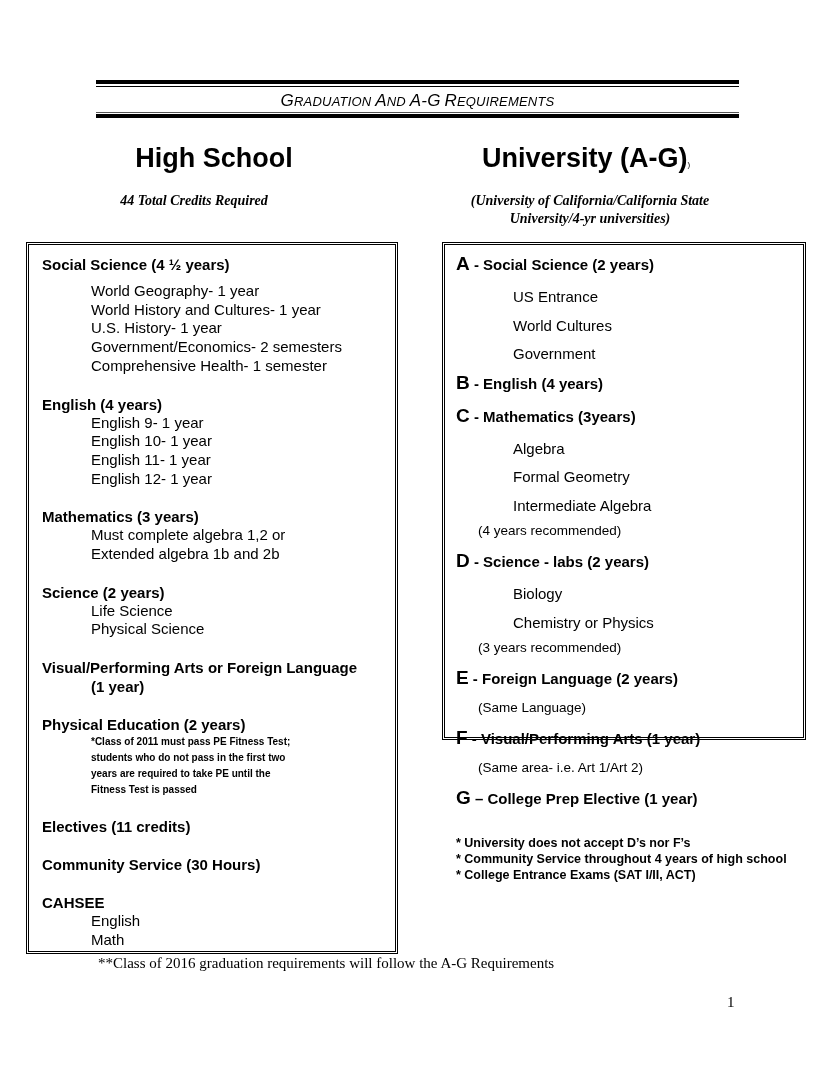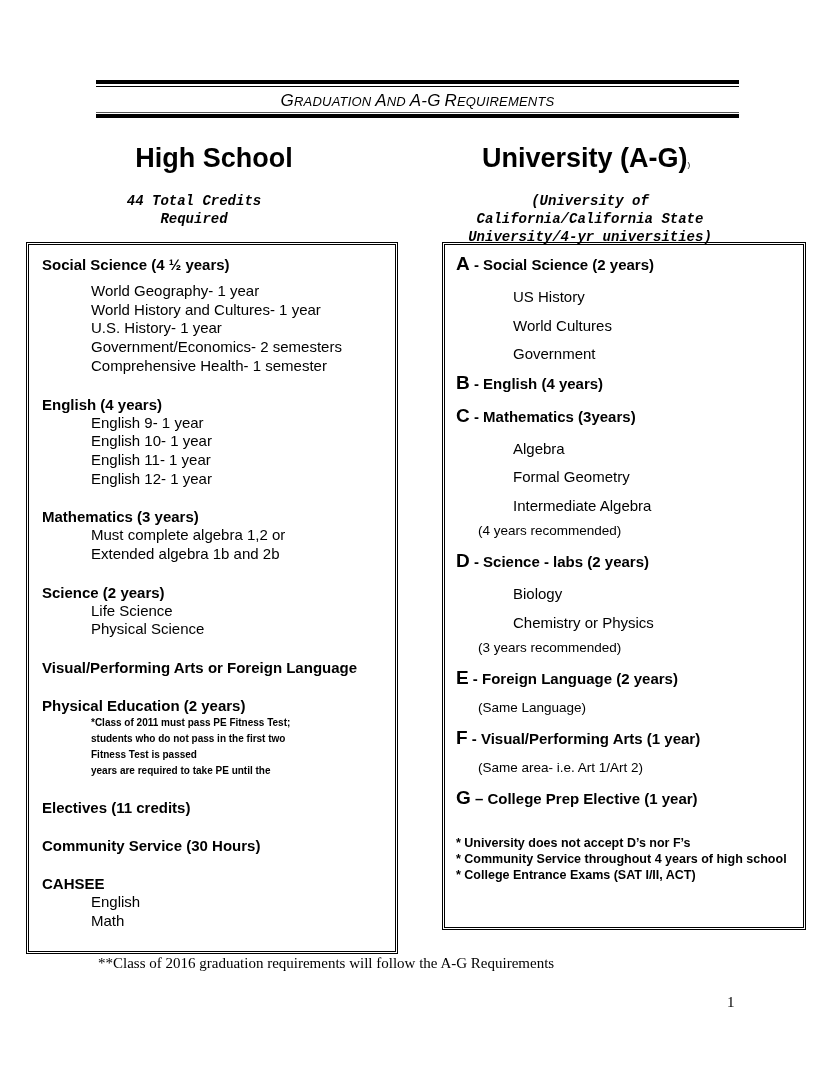--- a/index.html
+++ b/index.html
@@ -7,27 +7,27 @@
   .rule-top { position: absolute; left: 96px; top: 80px; width: 643px; height: 4px; background: #000; }
   .rule-top-thin { position: absolute; left: 96px; top: 86px; width: 643px; height: 1px; background: #000; }
   .rule-bot-thin { position: absolute; left: 96px; top: 112px; width: 643px; height: 1px; background: #555; }
   .rule-bot { position: absolute; left: 96px; top: 114px; width: 643px; height: 4px; background: #000; }
   .doc-title { position: absolute; left: 96px; top: 91px; width: 643px; text-align: center; font-weight: normal; font-style: italic; font-size: 13px; letter-spacing: 0.2px; }
   .doc-title .big { font-size: 17px; }
   .col-title { position: absolute; font-weight: bold; font-size: 27px; text-align: center; }
   .hs-title { left: 100px; top: 143px; width: 228px; text-align: center; }
   .uni-title { left: 446px; top: 143px; width: 280px; }
   .uni-title .tiny { font-size: 8px; font-weight: normal; }
-  .subtitle { position: absolute; font-family: Liberation Mono, monospace; font-style: italic; font-weight: bold; font-size: 14px; text-align: center; line-height: 18px; }
+  .subtitle { position: absolute; font-family: Liberation Serif, serif; font-style: italic; font-weight: bold; font-size: 14px; text-align: center; line-height: 18px; }
   .hs-sub { left: 96px; top: 192px; width: 196px; }
   .uni-sub { left: 440px; top: 192px; width: 300px; }
 
   .box { position: absolute; border: 3px double #000; box-sizing: border-box; }
   .box-hs { left: 26px; top: 242px; width: 372px; height: 712px; }
-  .box-uni { left: 442px; top: 242px; width: 364px; height: 688px; }
+  .box-uni { left: 442px; top: 242px; width: 364px; height: 498px; }
 
   .hs-content { position: absolute; left: 13px; top: 10px; right: 6px; }
   .hs-head { font-weight: bold; font-size: 15px; line-height: 19px; }
   .hs-head.indent2 { padding-left: 49px; }
   .hs-item { font-size: 15px; line-height: 18.7px; padding-left: 49px; }
   .hs-note { font-weight: bold; font-size: 10px; line-height: 16px; padding-left: 49px; }
   .hs-sec { margin-bottom: 19px; }
 
   .uni-content { position: absolute; left: 11px; top: 9px; right: 6px; }
   .uni-head { font-weight: bold; font-size: 15px; line-height: 20px; margin-bottom: 12px; }
@@ -77,46 +77,47 @@
         <div class="hs-item">Must complete algebra 1,2 or</div>
         <div class="hs-item">Extended algebra 1b and 2b</div>
       </div>
       <div class="hs-sec">
         <div class="hs-head">Science (2 years)</div>
         <div class="hs-item">Life Science</div>
         <div class="hs-item">Physical Science</div>
       </div>
       <div class="hs-sec">
         <div class="hs-head">Visual/Performing Arts or Foreign Language</div>
+        <div class="hs-head indent2">(1 year)</div>
       </div>
       <div class="hs-sec">
         <div class="hs-head">Physical Education (2 years)</div>
         <div class="hs-note">*Class of 2011 must pass PE Fitness Test;</div>
         <div class="hs-note">students who do not pass in the first two</div>
+        <div class="hs-note">years are required to take PE until the</div>
         <div class="hs-note">Fitness Test is passed</div>
-        <div class="hs-note">years are required to take PE until the</div>
       </div>
       <div class="hs-sec">
         <div class="hs-head">Electives (11 credits)</div>
       </div>
       <div class="hs-sec">
         <div class="hs-head">Community Service (30 Hours)</div>
       </div>
       <div class="hs-sec">
         <div class="hs-head">CAHSEE</div>
         <div class="hs-item">English</div>
         <div class="hs-item">Math</div>
       </div>
     </div>
 </div>
 
 <div class="box box-uni">
   <div class="uni-content" id="uni-content">
       <div class="uni-head"><span class="letter">A</span><span> - Social Science (2 years)</span></div>
-      <div class="uni-item">US History</div>
+      <div class="uni-item">US Entrance</div>
       <div class="uni-item">World Cultures</div>
       <div class="uni-item">Government</div>
       <div class="uni-head"><span class="letter">B</span><span> - English (4 years)</span></div>
       <div class="uni-head"><span class="letter">C</span><span> - Mathematics (3years)</span></div>
       <div class="uni-item">Algebra</div>
       <div class="uni-item">Formal Geometry</div>
       <div class="uni-item">Intermediate Algebra</div>
       <div class="uni-note">(4 years recommended)</div>
       <div class="uni-head"><span class="letter">D</span><span> - Science - labs (2 years)</span></div>
       <div class="uni-item">Biology</div>

